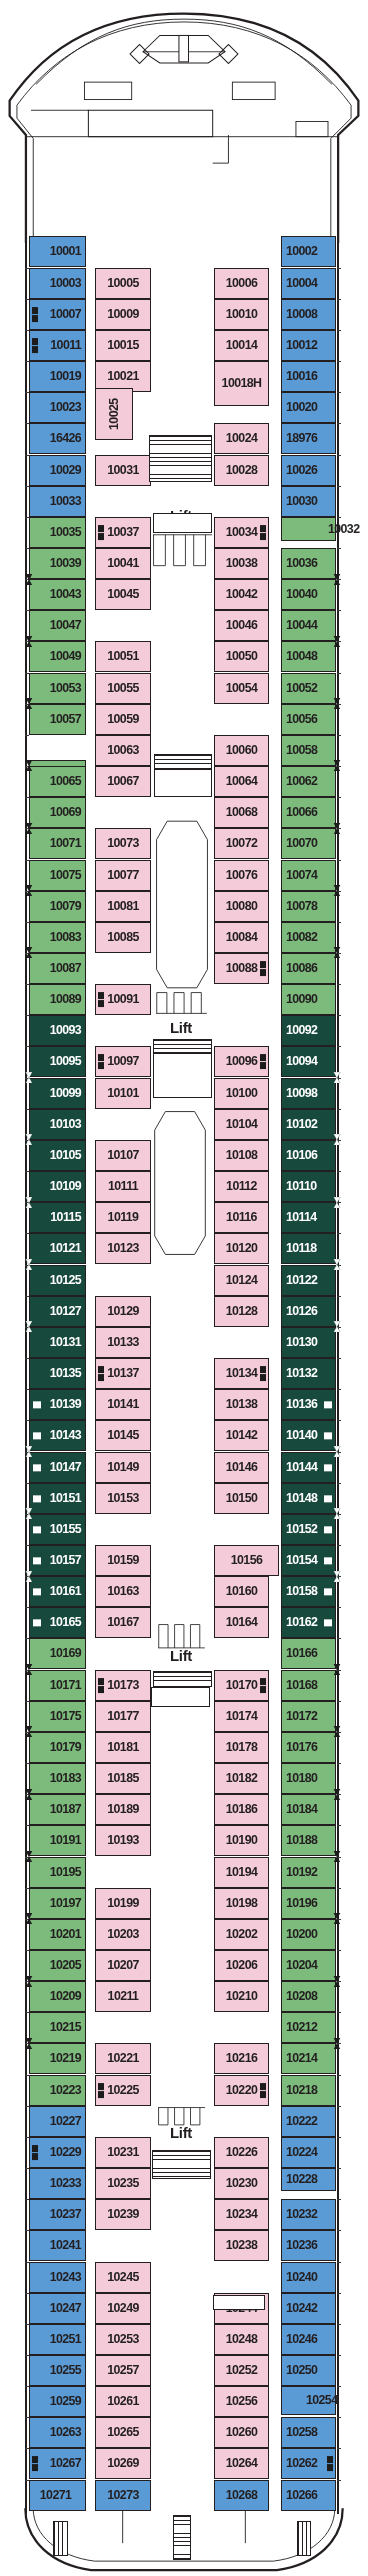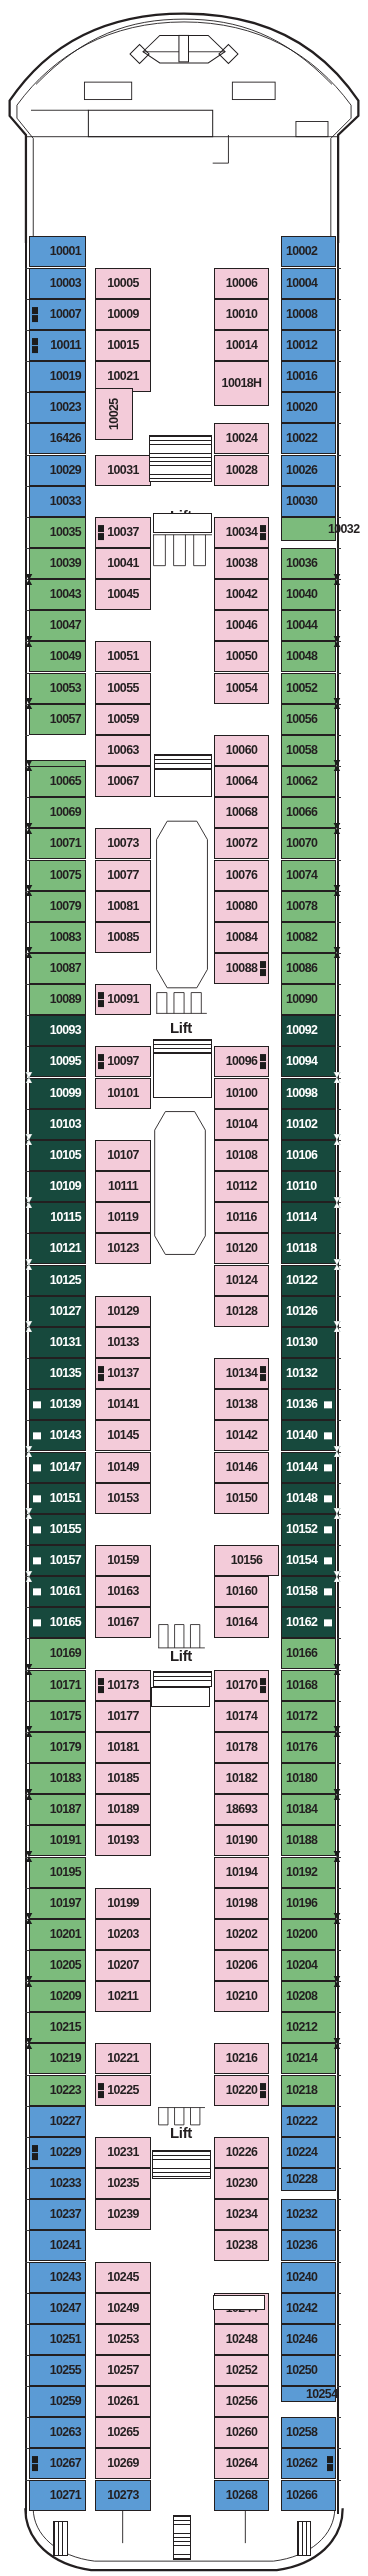--- a/index.html
+++ b/index.html
@@ -141,21 +141,21 @@
       <div class="cabin c-blue al-l" style="left: 281px; top: 392px; width: 55px; height: 31px;">
         <span>10020</span>
       </div>
       <div class="cabin c-blue al-r" style="left: 29px; top: 423px; width: 57px; height: 31px;">
         <span>16426</span>
       </div>
       <div class="cabin c-pink al-c" style="left: 214px; top: 423px; width: 55px; height: 31px;">
         <span>10024</span>
       </div>
       <div class="cabin c-blue al-l" style="left: 281px; top: 423px; width: 55px; height: 31px;">
-        <span>10022</span>
+        <span>18976</span>
       </div>
       <div class="cabin c-blue al-r" style="left: 29px; top: 455px; width: 57px; height: 31px;">
         <span>10029</span>
       </div>
       <div class="cabin c-pink al-c" style="left: 95px; top: 455px; width: 56px; height: 31px;">
         <span>10031</span>
       </div>
       <div class="cabin c-pink al-c" style="left: 214px; top: 455px; width: 55px; height: 31px;">
         <span>10028</span>
       </div>
@@ -674,21 +674,21 @@
       <div class="cabin c-green al-l" style="left: 281px; top: 1763px; width: 55px; height: 31px;">
         <span>10180</span>
       </div>
       <div class="cabin c-green al-r" style="left: 29px; top: 1794px; width: 57px; height: 31px;">
         <span>10187</span>
       </div>
       <div class="cabin c-pink al-c" style="left: 95px; top: 1794px; width: 56px; height: 31px;">
         <span>10189</span>
       </div>
       <div class="cabin c-pink al-c" style="left: 214px; top: 1794px; width: 55px; height: 31px;">
-        <span>18693</span>
+        <span>10186</span>
       </div>
       <div class="cabin c-green al-l" style="left: 281px; top: 1794px; width: 55px; height: 31px;">
         <span>10184</span>
       </div>
       <div class="cabin c-green al-r" style="left: 29px; top: 1825px; width: 57px; height: 31px;">
         <span>10191</span>
       </div>
       <div class="cabin c-pink al-c" style="left: 95px; top: 1825px; width: 56px; height: 31px;">
         <span>10193</span>
       </div>
@@ -895,21 +895,21 @@
       </div>
       <div class="cabin c-blue al-r" style="left: 29px; top: 2386px; width: 57px; height: 31px;">
         <span>10259</span>
       </div>
       <div class="cabin c-pink al-c" style="left: 95px; top: 2386px; width: 56px; height: 31px;">
         <span>10261</span>
       </div>
       <div class="cabin c-pink al-c" style="left: 214px; top: 2386px; width: 55px; height: 31px;">
         <span>10256</span>
       </div>
-      <div class="cabin c-blue al-l" style="left: 281px; top: 2386px; width: 55px; height: 16px; padding-left: 24px;">
+      <div class="cabin c-blue al-l" style="left: 281px; top: 2386px; width: 55px; height: 29px; padding-left: 24px;">
         <span>10254</span>
       </div>
       <div class="cabin c-blue al-r" style="left: 29px; top: 2417px; width: 57px; height: 31px;">
         <span>10263</span>
       </div>
       <div class="cabin c-pink al-c" style="left: 95px; top: 2417px; width: 56px; height: 31px;">
         <span>10265</span>
       </div>
       <div class="cabin c-pink al-c" style="left: 214px; top: 2417px; width: 55px; height: 31px;">
         <span>10260</span>
@@ -930,21 +930,21 @@
       <div class="cabin c-pink al-c" style="left: 214px; top: 2448px; width: 55px; height: 31px;">
         <span>10264</span>
       </div>
       <div class="cabin c-blue al-l" style="left: 281px; top: 2448px; width: 55px; height: 31px;">
         <span>10262</span>
         <span class="mk" style="right: 1.7px;">
           <b></b>
           <b></b>
         </span>
       </div>
-      <div class="cabin c-blue al-r" style="left: 29px; top: 2480px; width: 57px; height: 31px;">
+      <div class="cabin c-blue al-r" style="left: 29px; top: 2480px; width: 57px; height: 31px; justify-content: center;">
         <span>10271</span>
       </div>
       <div class="cabin c-blue al-c" style="left: 95px; top: 2480px; width: 56px; height: 31px;">
         <span>10273</span>
       </div>
       <div class="cabin c-blue al-c" style="left: 214px; top: 2480px; width: 55px; height: 31px;">
         <span>10268</span>
       </div>
       <div class="cabin c-blue al-l" style="left: 281px; top: 2480px; width: 55px; height: 31px;">
         <span>10266</span>

